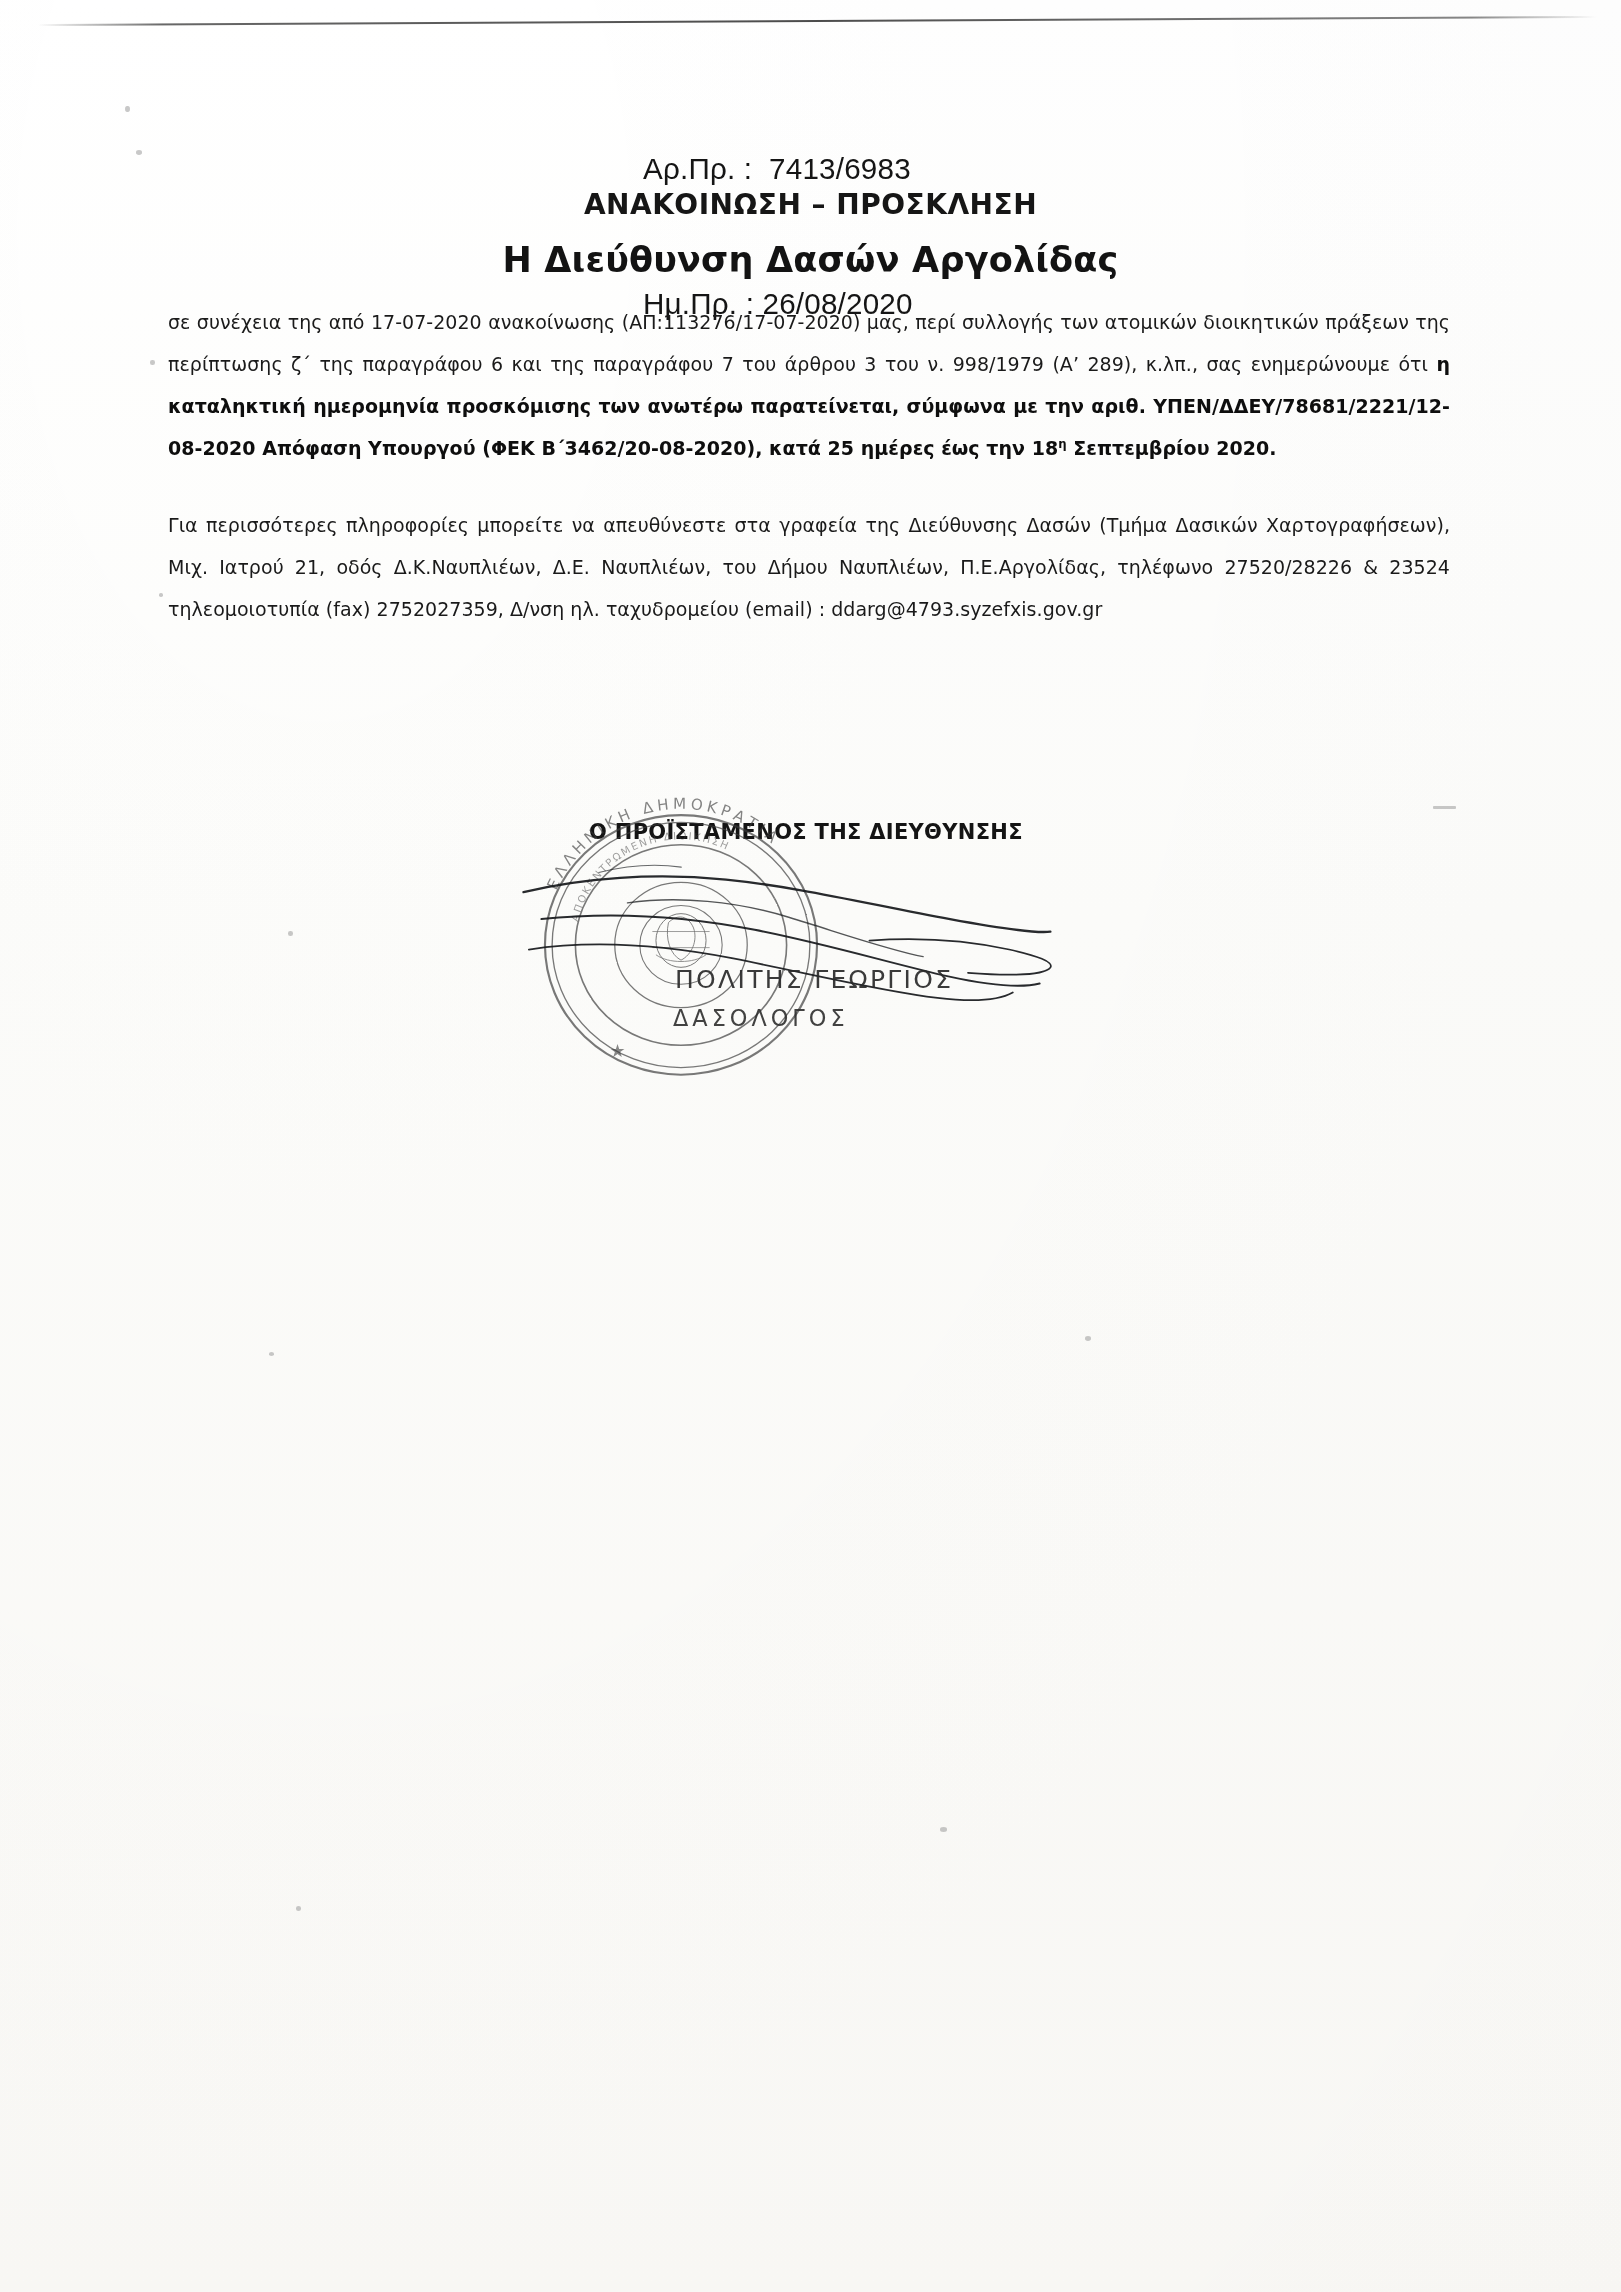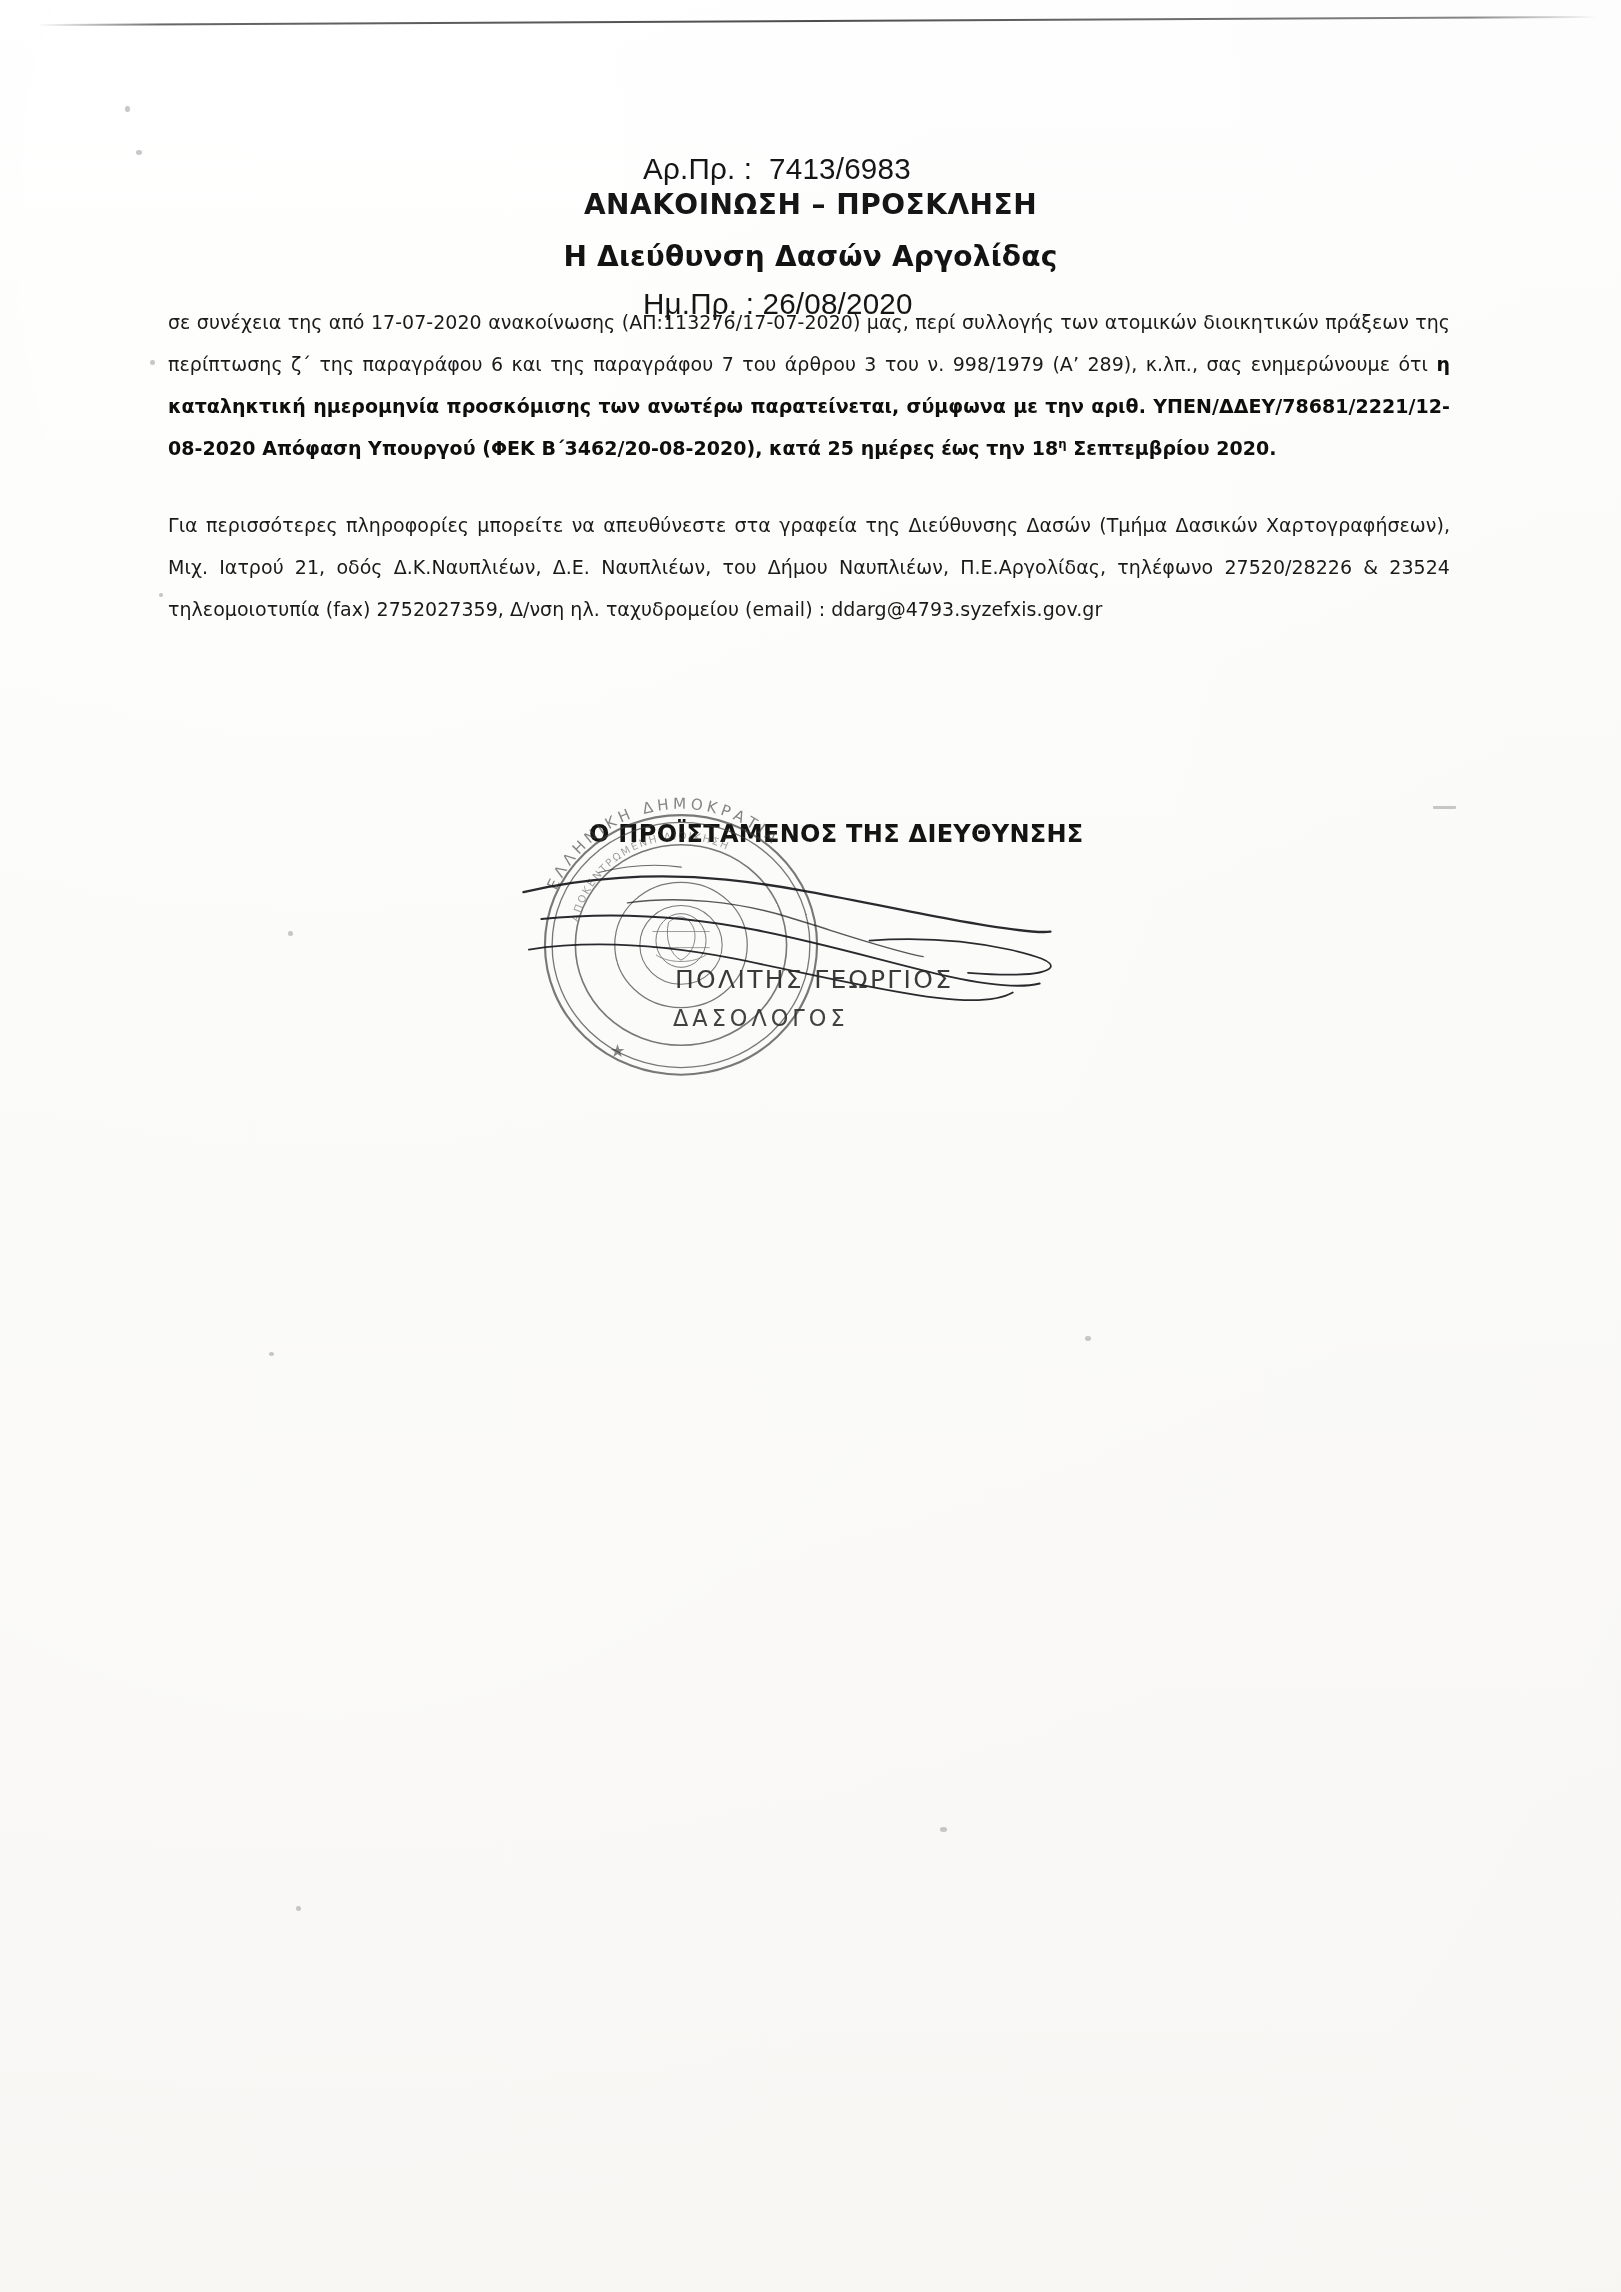--- a/index.html
+++ b/index.html
@@ -68,21 +68,21 @@
     letter-spacing: 0.5px;
     color: #161616;
     margin-top: 9px;
   }
   .title-sub {
     position: absolute;
     left: 0; right: 0;
     top: 240px;
     text-align: center;
     font-family: "DejaVu Sans", sans-serif;
-    font-size: 28px;
+    font-size: 35px;
     font-weight: 700;
     letter-spacing: 0.2px;
     color: #131313;
   }
 
   
   .body-col {
     position: absolute;
     left: 168px;
     top: 301px;
@@ -101,21 +101,21 @@
   p.para.second { margin-top: 35px; }
   .b { font-weight: 700; color: #0e0e0e; }
   sup.ord { font-size: .62em; vertical-align: super; line-height: 0; }
 
   
   .sig-title {
     position: absolute;
     left: 589px;
     top: 820px;
     font-family: "DejaVu Sans", sans-serif;
-    font-size: 24px;
+    font-size: 21px;
     font-weight: 700;
     letter-spacing: 0.3px;
     color: #141414;
     white-space: nowrap;
   }
 
   .stamp-wrap {
     position: absolute;
     left: 502px;
     top: 788px;

